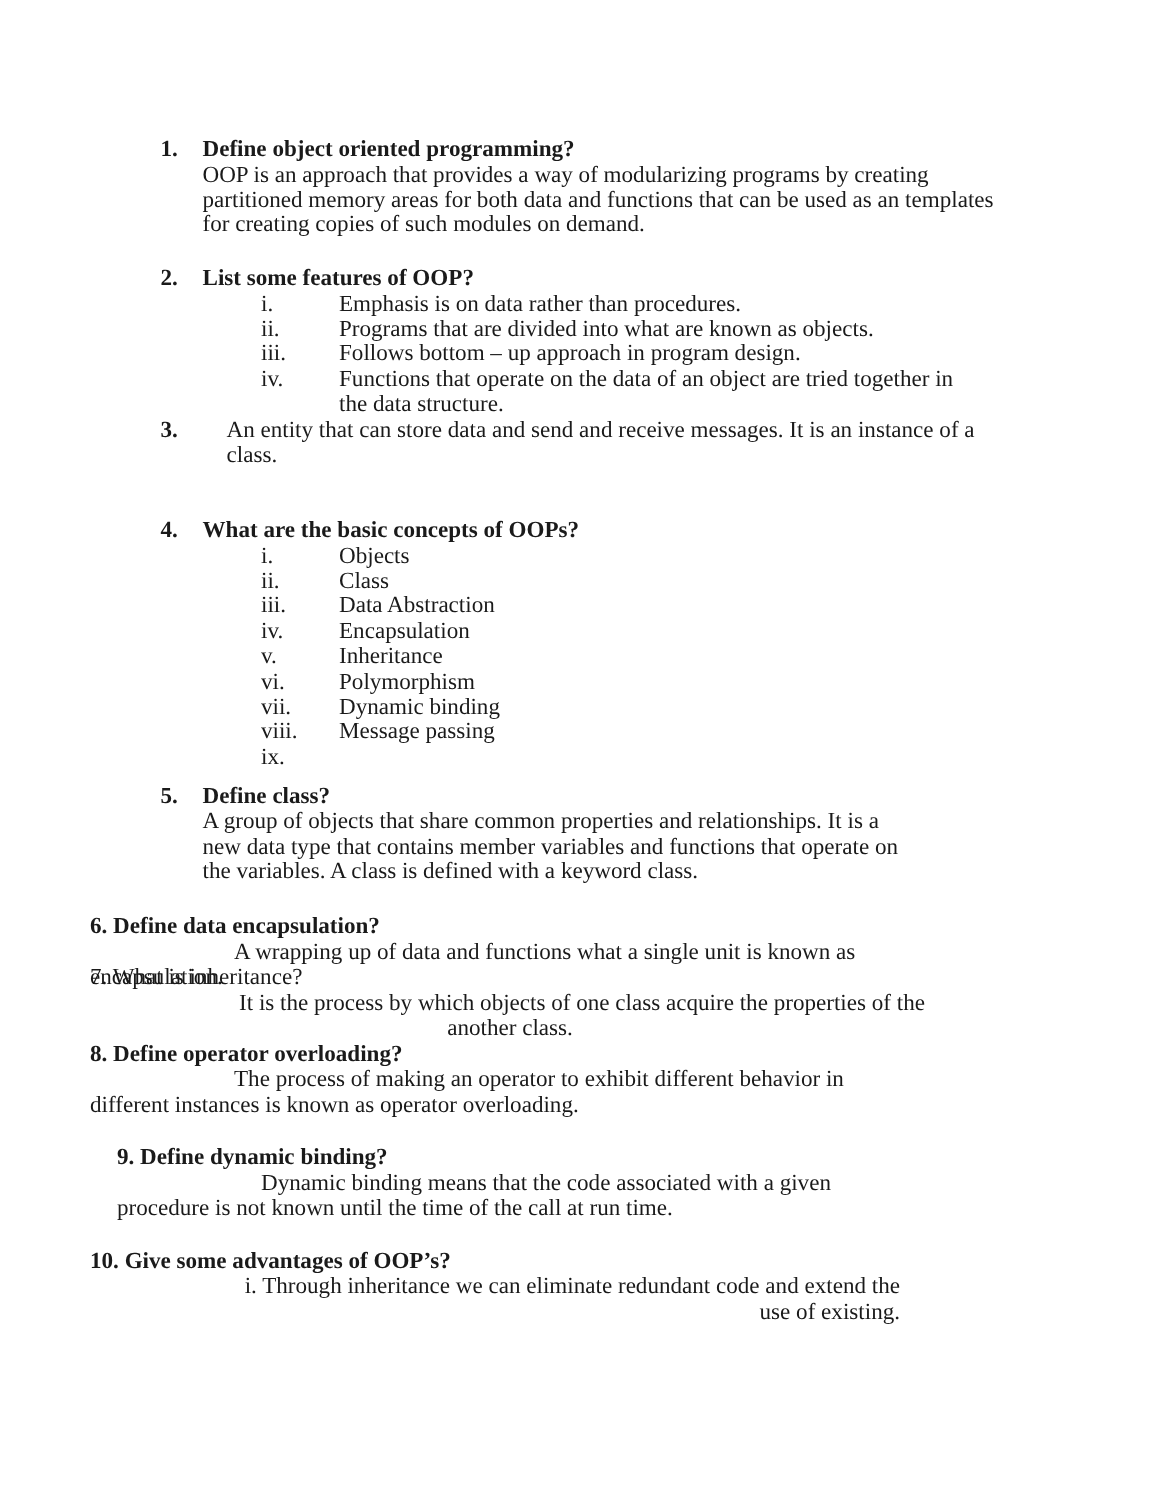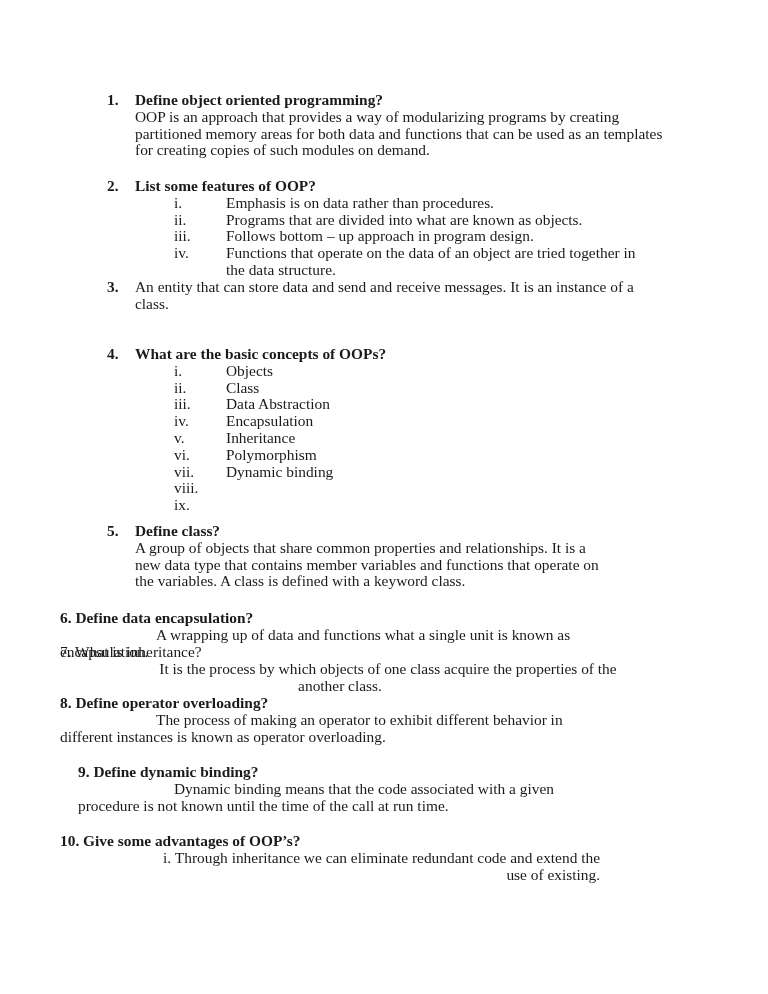--- a/index.html
+++ b/index.html
@@ -96,21 +96,21 @@
       <div class="roman-row tall">
         <span class="roman-num">iv.</span>
         <span class="roman-text">Functions that operate on the data of an object are tried together in the data structure.</span>
       </div>
     </div>
   </div>
 
   <div class="block" style="left:107px; top:279px; width:560px;">
     <span class="q-num" style="left:0; top:0;">3.</span>
     <div style="margin-left:28px;">
-      <p class="p" style="width:530px;">An entity that can store data and send and receive messages. It is an instance of a class.</p>
+      <p class="p" style="width:530px;margin-left:16px;">An entity that can store data and send and receive messages. It is an instance of a class.</p>
     </div>
   </div>
 
   <div class="block" style="left:107px; top:346px; width:560px;">
     <span class="q-num" style="left:0; top:0;">4.</span>
     <div style="margin-left:28px;">
       <div class="q-head">What are the basic concepts of OOPs?</div>
     </div>
     <div style="margin-left:67px;">
       <div class="roman-row">
@@ -136,20 +136,21 @@
       <div class="roman-row">
         <span class="roman-num">vi.</span>
         <span class="roman-text">Polymorphism</span>
       </div>
       <div class="roman-row">
         <span class="roman-num">vii.</span>
         <span class="roman-text">Dynamic binding</span>
       </div>
       <div class="roman-row">
         <span class="roman-num">viii.</span>
+        <span class="roman-text">Message passing</span>
       </div>
       <div class="roman-row">
         <span class="roman-num">ix.</span>
         <span class="roman-text"></span>
       </div>
     </div>
   </div>
 
   <div class="block" style="left:107px; top:523px; width:560px;">
     <span class="q-num" style="left:0; top:0;">5.</span>

